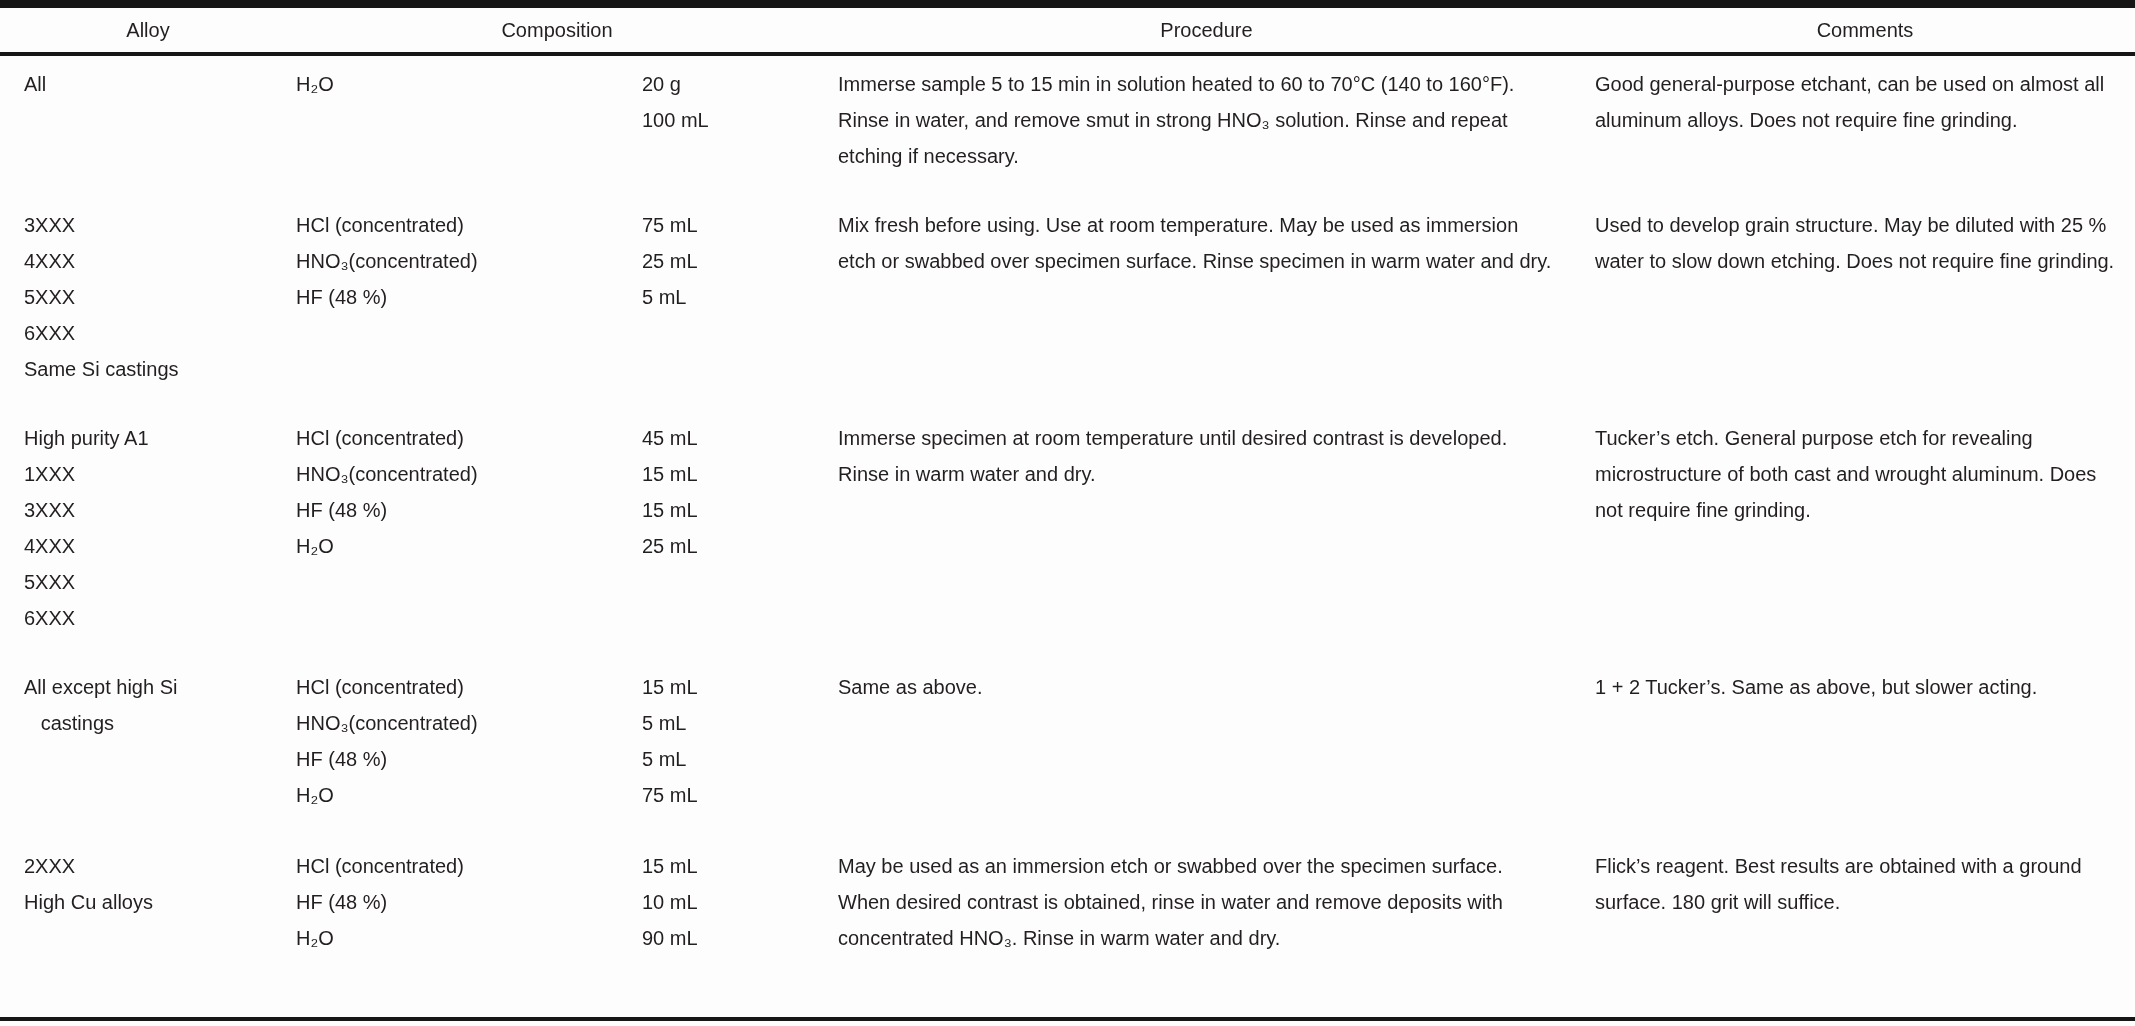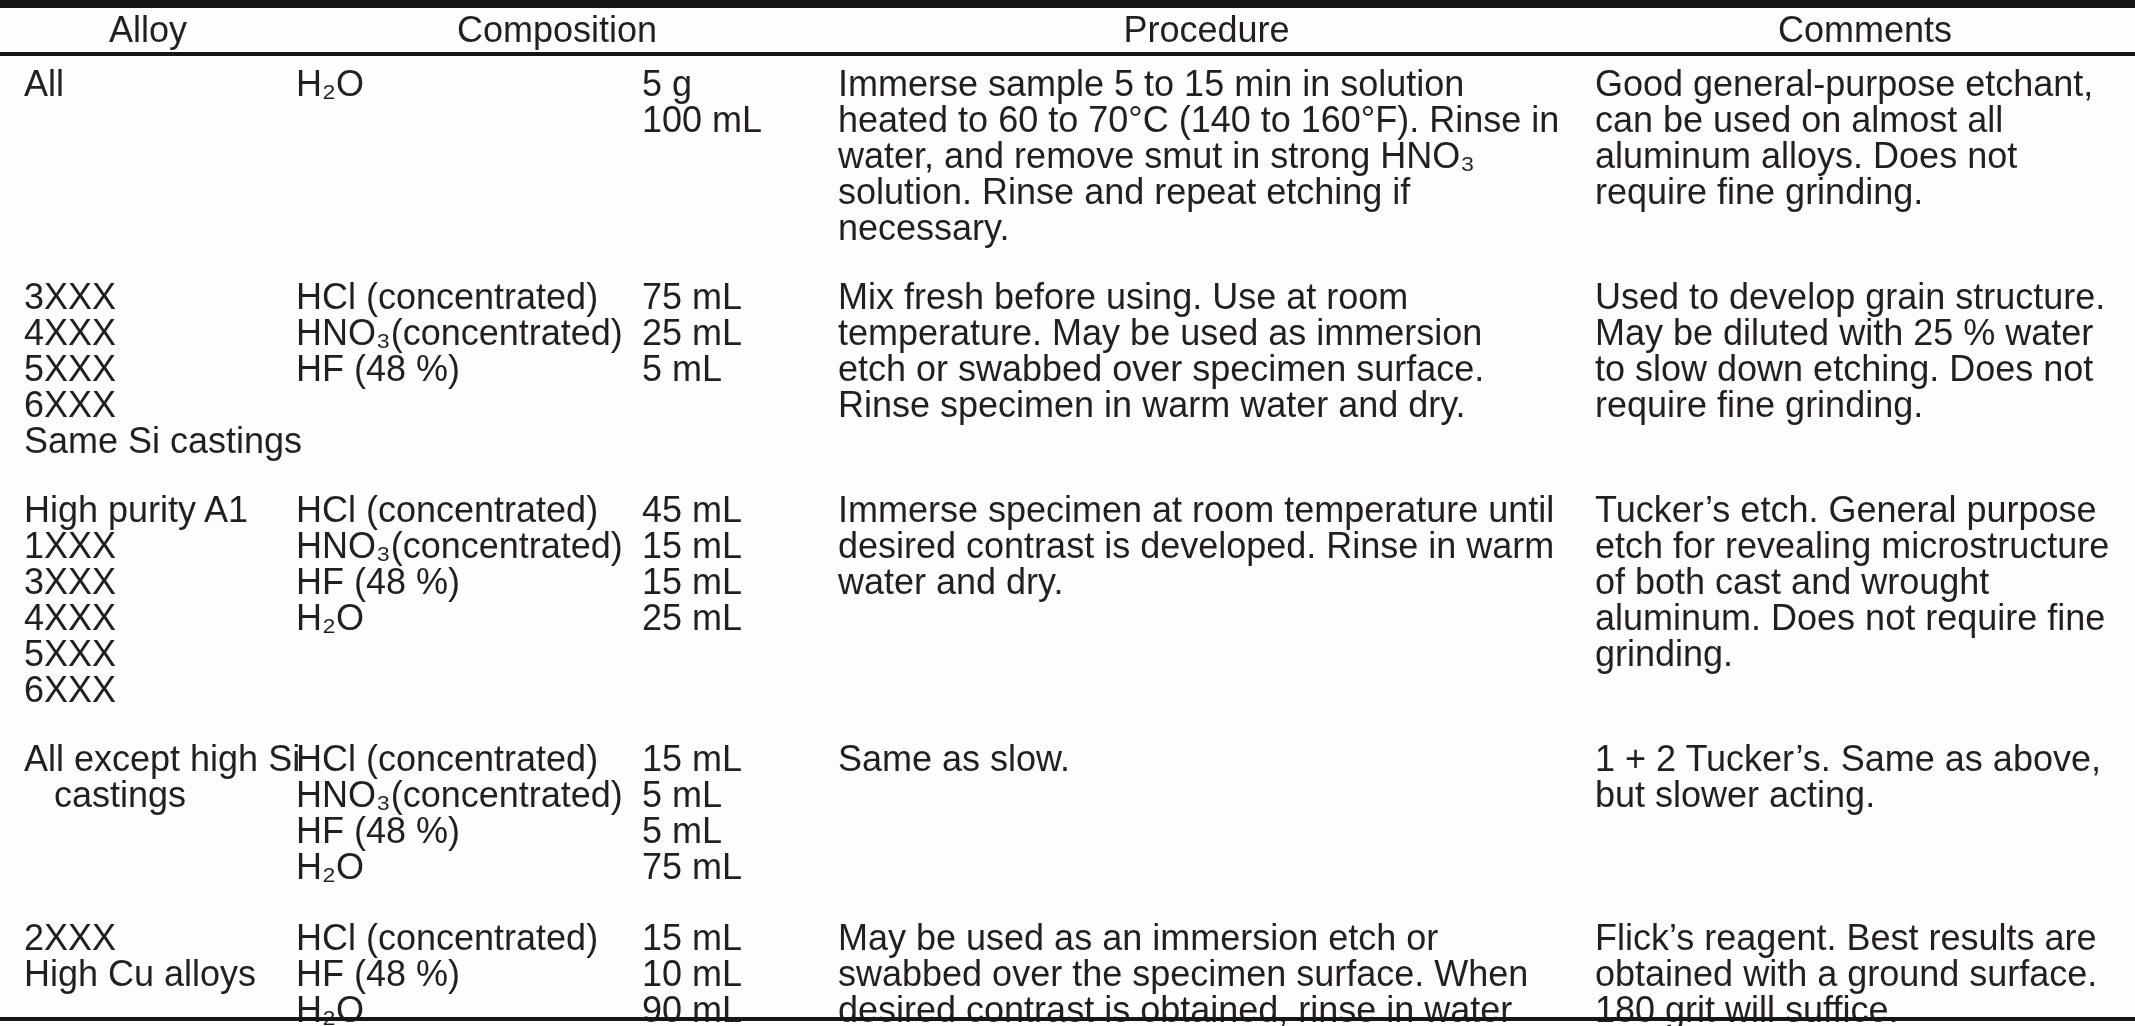--- a/index.html
+++ b/index.html
@@ -7,21 +7,21 @@
     padding: 0;
     background: #ffffff;
   }
   .page {
     position: relative;
     width: 2135px;
     height: 1026px;
     background: #fdfdfd;
     color: #231f20;
     font-family: "Liberation Sans", "DejaVu Sans", sans-serif;
-    font-size: 36px;
+    font-size: 20px;
     line-height: 36px;
     overflow: hidden;
     box-sizing: border-box;
   }
   .top-rule {
     height: 8px;
     background: #161616;
   }
   .header-row {
     display: grid;
@@ -78,21 +78,21 @@
 
   <div class="tbody">
   <div class="row">
     <div class="cell alloy-cell">
           <div class="line">All</div>
         </div>
     <div class="cell chem-cell">
           <div class="line">H₂O</div>
         </div>
     <div class="cell amount-cell">
-          <div class="line">5 g</div>
+          <div class="line">20 g</div>
           <div class="line">100 mL</div>
         </div>
     <div class="cell proc-cell">Immerse sample 5 to 15 min in solution heated to 60 to 70°C (140 to 160°F). Rinse in water, and remove smut in strong HNO₃ solution. Rinse and repeat etching if necessary.</div>
     <div class="cell comment-cell">Good general-purpose etchant, can be used on almost all aluminum alloys. Does not require fine grinding.</div>
   </div>
 
   <div class="row">
     <div class="cell alloy-cell">
           <div class="line">3XXX</div>
           <div class="line">4XXX</div>
@@ -149,21 +149,21 @@
           <div class="line">HNO₃(concentrated)</div>
           <div class="line">HF (48 %)</div>
           <div class="line">H₂O</div>
         </div>
     <div class="cell amount-cell">
           <div class="line">15 mL</div>
           <div class="line">5 mL</div>
           <div class="line">5 mL</div>
           <div class="line">75 mL</div>
         </div>
-    <div class="cell proc-cell">Same as slow.</div>
+    <div class="cell proc-cell">Same as above.</div>
     <div class="cell comment-cell">1 + 2 Tucker’s. Same as above, but slower acting.</div>
   </div>
 
   <div class="row">
     <div class="cell alloy-cell">
           <div class="line">2XXX</div>
           <div class="line">High Cu alloys</div>
         </div>
     <div class="cell chem-cell">
           <div class="line">HCl (concentrated)</div>

